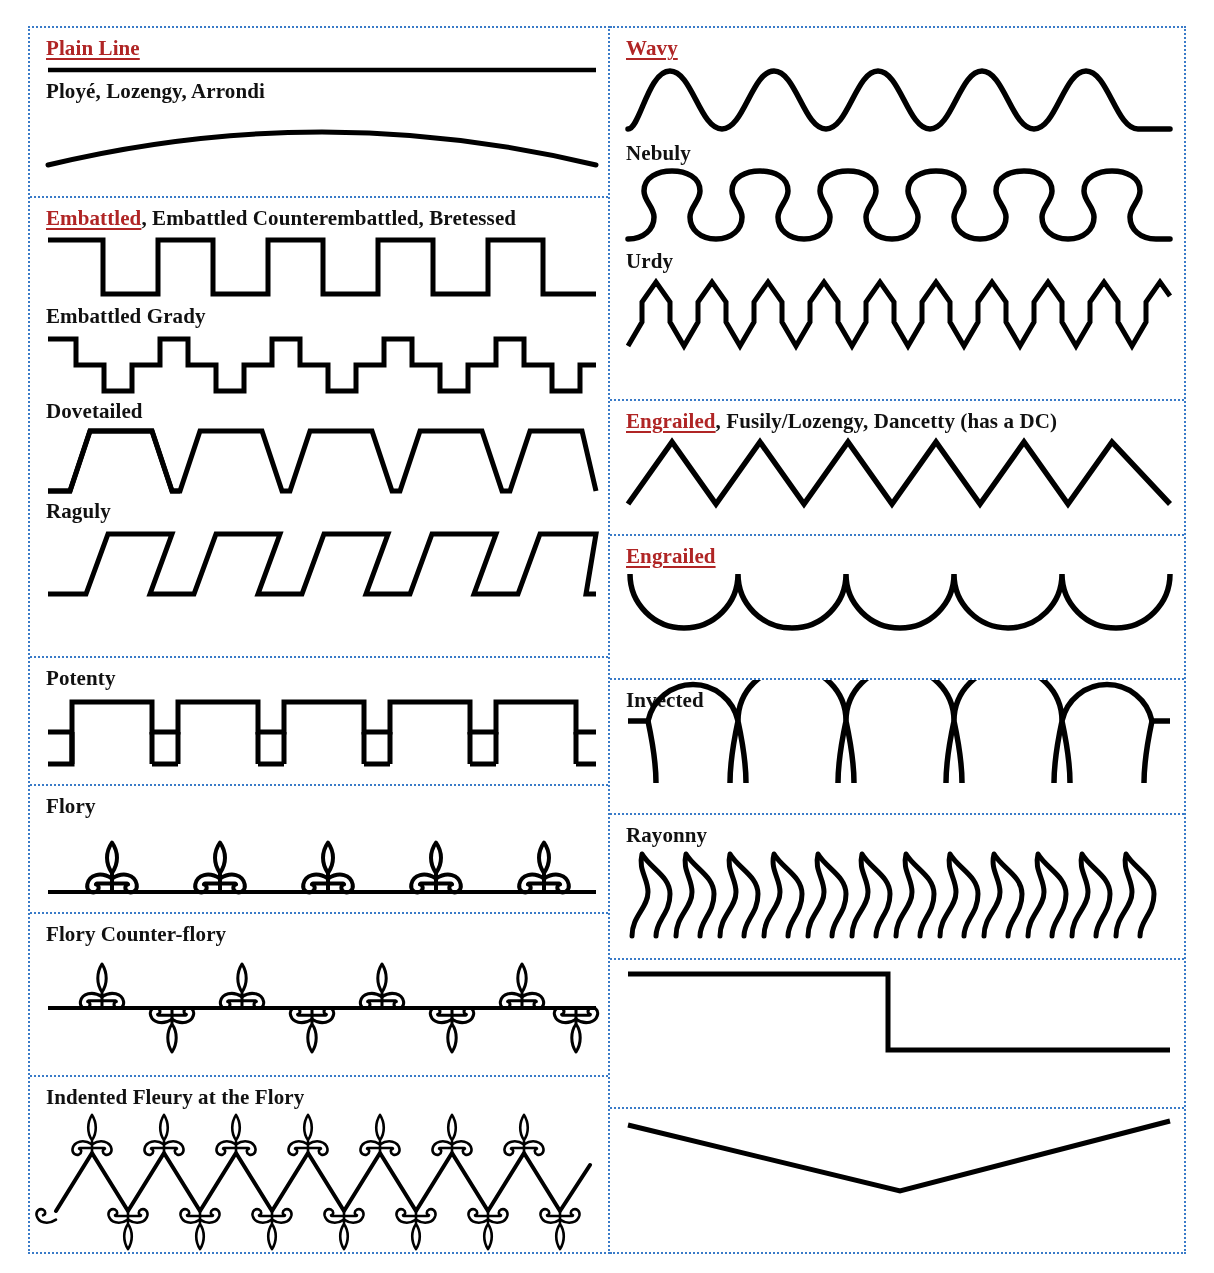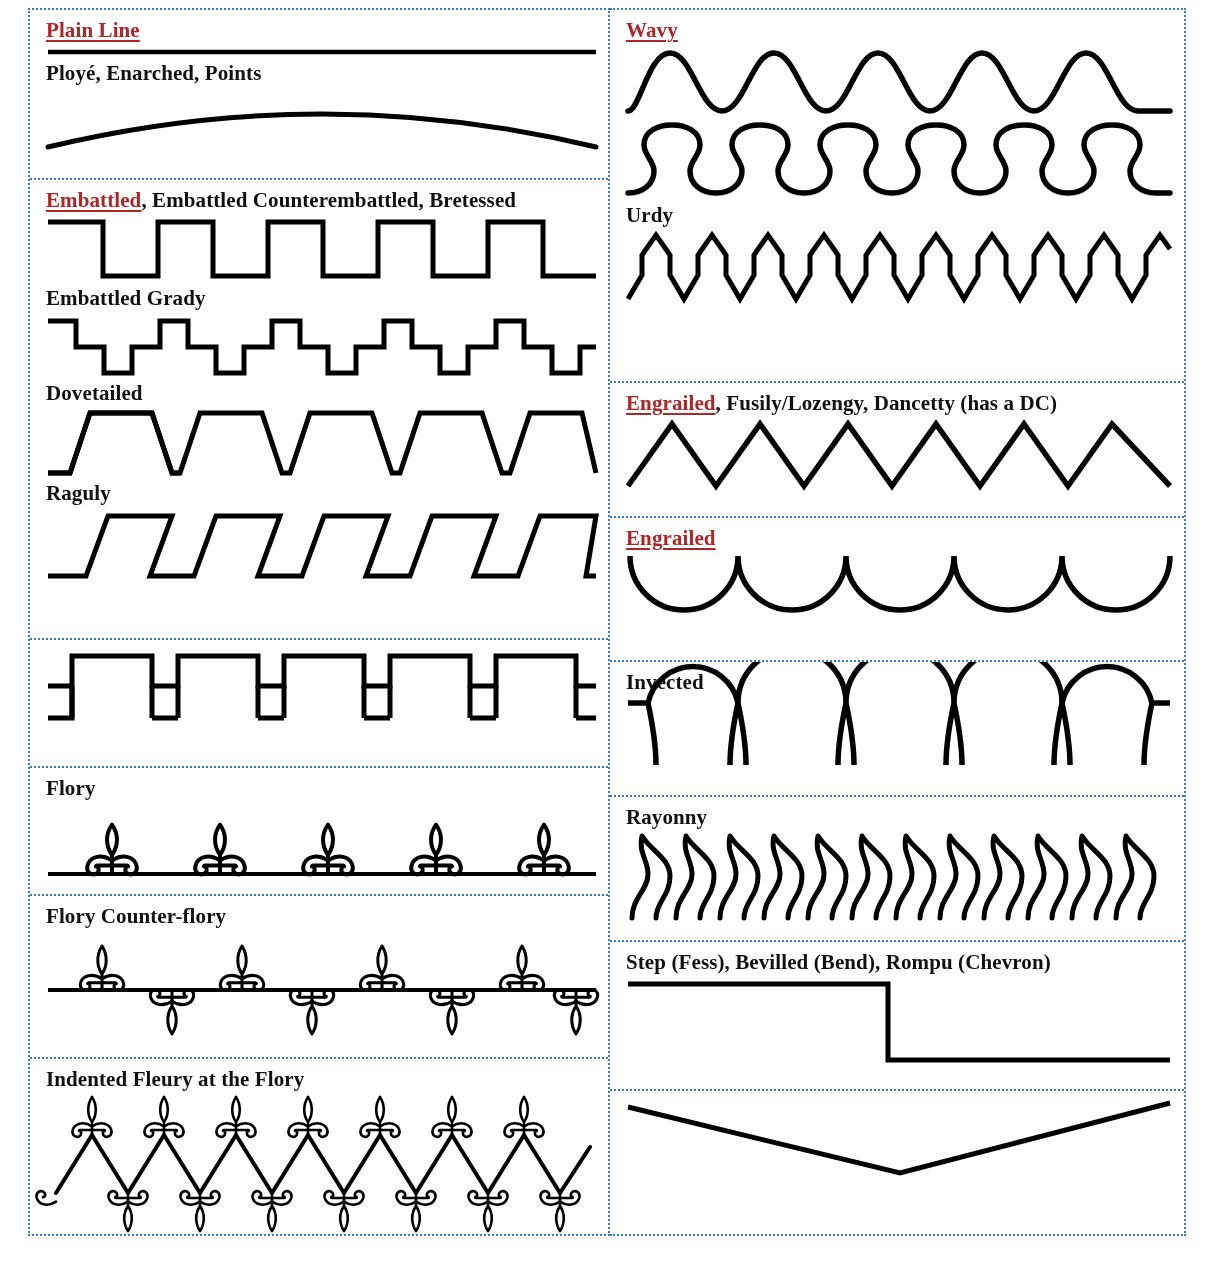--- a/index.html
+++ b/index.html
@@ -4,21 +4,21 @@
 <style>
   html,body{margin:0;padding:0;background:#ffffff;}
   body{
     width:1214px;height:1273px;
     font-family:"Liberation Serif","DejaVu Serif",serif;
     -webkit-font-smoothing:antialiased;
   }
   #sheet{position:relative;width:1214px;height:1273px;box-sizing:border-box;}
 
   .grid{
-    position:absolute;left:28px;top:8px;
+    position:absolute;left:28px;top:26px;
     width:1158px;height:1228px;
     display:flex;
   }
   .col{display:flex;flex-direction:column;box-sizing:border-box;}
   .col-left{width:582px;}
   .col-right{width:576px;}
 
   
   .col-left{
     border-top:2px dotted #3a7bc8;
@@ -75,21 +75,21 @@
 
     <div class="col col-left">
 
       <div class="cell" style="height:170px">
         <div class="lbl"><span class="key">Plain Line</span></div>
         <div class="art">
           <svg viewBox="0 0 552 14" width="552" height="14" aria-hidden="true">
             <line class="stroke" x1="2" y1="7" x2="550" y2="7" stroke-width="4.5"></line>
           </svg>
         </div>
-        <div class="lbl">Ployé, Enarched, Points</div>
+        <div class="lbl">Ployé, Lozengy, Arrondi</div>
         <div class="art">
           <svg viewBox="0 0 552 64" width="552" height="64" aria-hidden="true">
             <path class="stroke roundcap" d="M2 60 Q276 -6 550 60" stroke-width="5"></path>
           </svg>
         </div>
       </div>
 
       <div class="cell" style="height:467px">
         <div class="lbl"><span class="key">Embattled</span><span>, Embattled Counterembattled, Bretessed</span></div>
         <div class="art">
@@ -125,20 +125,21 @@
             <path class="stroke" stroke-width="5" d="M2 68 H40 L62 8 H126 L104 68
                  H148 L170 8 H234 L212 68
                  H256 L278 8 H342 L320 68
                  H364 L386 8 H450 L428 68
                  H472 L494 8 H550 L540 68 H550"></path>
           </svg>
         </div>
       </div>
 
       <div class="cell" style="height:130px">
+        <div class="lbl">Potenty</div>
         <div class="art">
           <svg viewBox="0 0 552 78" width="552" height="78" aria-hidden="true">
             <path class="stroke" stroke-width="5" d="M2 72 H26 V10 H106 V40 H132 V10 H212 V40 H238 V10 H318 V40 H344 V10 H424 V40 H450 V10 H530 V40 H550
                  M26 40 H2
                  M106 72 H132
                  M212 72 H238
                  M318 72 H344
                  M424 72 H450
                  M530 72 H550"></path>
             <path class="stroke" stroke-width="5" d="M26 40 V72 M106 40 V72 M132 40 V72 M212 40 V72 M238 40 V72 M318 40 V72 M344 40 V72 M424 40 V72 M450 40 V72 M530 40 V72"></path>
@@ -357,20 +358,21 @@
           <svg viewBox="0 0 546 76" width="546" height="76" aria-hidden="true">
             <path class="stroke roundcap" stroke-width="5.5" d="M2 66 C 14 66 22 8 44 8 C 66 8 74 66 96 66
                  C 118 66 126 8 148 8 C 170 8 178 66 200 66
                  C 222 66 230 8 252 8 C 274 8 282 66 304 66
                  C 326 66 334 8 356 8 C 378 8 386 66 408 66
                  C 430 66 438 8 460 8 C 482 8 490 66 512 66
                  C 528 66 534 66 544 66"></path>
           </svg>
         </div>
 
+        <div class="lbl">Nebuly</div>
         <div class="art">
           <svg viewBox="0 0 546 80" width="546" height="80" aria-hidden="true">
             <path class="stroke roundcap" stroke-width="5.5" d="M2 72 C 18 72 28 62 28 50 C 28 40 18 34 18 24
                  C 18 10 32 4 46 4 C 60 4 74 10 74 24
                  C 74 34 64 40 64 50 C 64 62 74 72 90 72
                  C 106 72 116 62 116 50 C 116 40 106 34 106 24
                  C 106 10 120 4 134 4 C 148 4 162 10 162 24
                  C 162 34 152 40 152 50 C 152 62 162 72 178 72
                  C 194 72 204 62 204 50 C 204 40 194 34 194 24
                  C 194 10 208 4 222 4 C 236 4 250 10 250 24
@@ -465,21 +467,20 @@
               <path d="M358 86 C 358 66 374 58 374 42 C 374 28 364 20 368 4 C 376 18 396 26 396 44 C 396 64 382 70 382 86"></path>
               <path d="M402 86 C 402 66 418 58 418 42 C 418 28 408 20 412 4 C 420 18 440 26 440 44 C 440 64 426 70 426 86"></path>
               <path d="M446 86 C 446 66 462 58 462 42 C 462 28 452 20 456 4 C 464 18 484 26 484 44 C 484 64 470 70 470 86"></path>
               <path d="M490 86 C 490 66 506 58 506 42 C 506 28 496 20 500 4 C 508 18 528 26 528 44 C 528 64 514 70 514 86"></path>
             </g>
           </svg>
         </div>
       </div>
 
       <div class="cell" style="height:150px">
-        <div class="lbl"><span>Step </span><span class="plain">(Fess)</span><span>, Bevilled </span><span class="plain">(Bend)</span><span>, Rompu </span><span class="plain">(Chevron)</span></div>
         <div class="art">
           <svg viewBox="0 0 546 92" width="546" height="92" aria-hidden="true">
             <path class="stroke" stroke-width="5" d="M2 8 H262 V84 H544"></path>
           </svg>
         </div>
       </div>
 
       <div class="cell" style="height:145px">
         <div class="art">
           <svg viewBox="0 0 546 90" width="546" height="90" aria-hidden="true">

